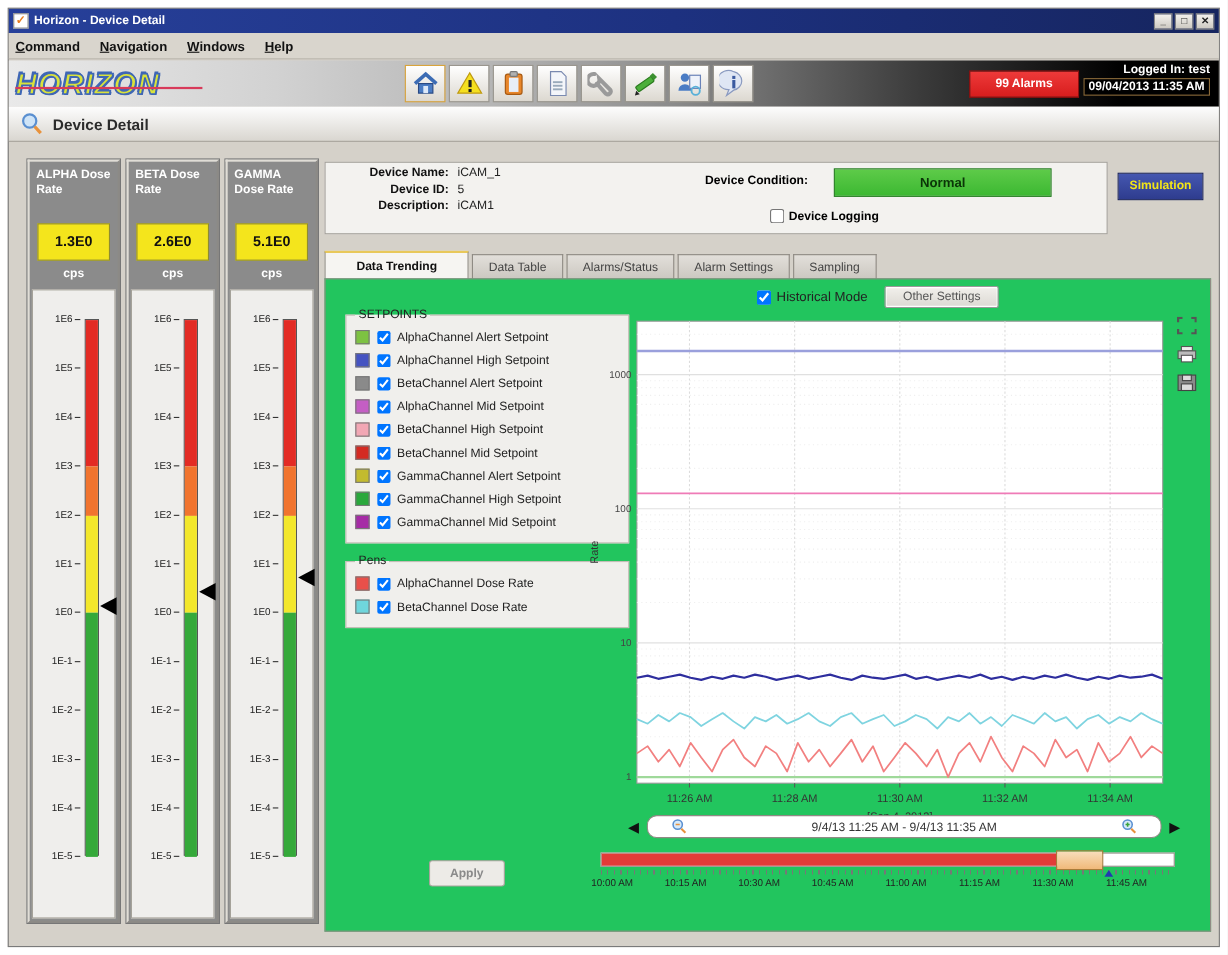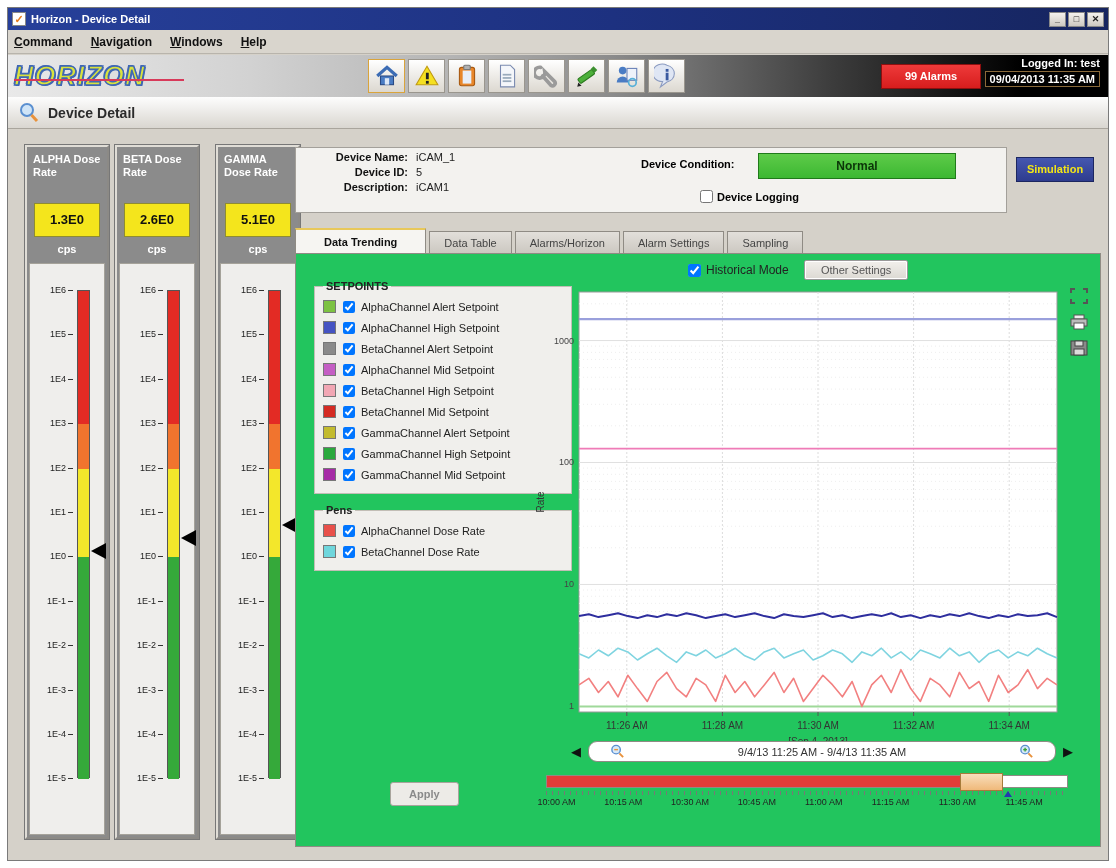--- a/index.html
+++ b/index.html
@@ -62,21 +62,21 @@
 
   
   #tab-panel { position:absolute; left:287px; top:245px; width:806px; height:594px; background:#22c55e; border:1px solid #8f8b84; }
 
   #historical-row { position:absolute; left:392px; top:9px; display:flex; align-items:center; font-size:12px; color:#222; }
   #other-settings { position:absolute; left:508px; top:6px; padding:3px 16px; font-size:11px; color:#555; background:linear-gradient(#f2f0ec,#dcd9d3); border:1px solid #999; border-radius:2px; box-shadow:inset 0 0 0 1px #fff; }
 
   
   #legend-col { position:absolute; left:18px; top:26px; width:258px; }
   fieldset { border:1px solid #c2beb6; background:#f0efec; padding:4px 6px 8px 8px; }
-  legend { font-size:11px; font-weight:bold; color:#222; padding:0 3px; }
+  legend { font-size:11px; font-weight:normal; color:#222; padding:0 3px; }
   .legend-row { display:flex; align-items:center; height:21px; }
   .swatch { width:13px; height:13px; border:1px solid #777; margin-right:7px; }
   .legend-row input { width:12px; height:12px; margin-right:6px; }
   .legend-label { font-size:11px; color:#222; }
   #pens-box { margin-top:10px; }
 
   
   #chart { position:absolute; left:238px; top:24px; }
   #chart-icons { position:absolute; left:774px; top:34px; display:flex; flex-direction:column; gap:10px; }
   .chart-icon { width:18px; height:16px; }
@@ -262,21 +262,21 @@
           <div class="tick-dash" style="top: 514.4px;"></div>
           <div class="gauge-bar" style="top: 26px; height: 488.4px;">
             <div class="gauge-seg" style="height: 133.2px; background: rgb(227, 43, 36);"></div>
             <div class="gauge-seg" style="height: 44.4px; background: rgb(241, 116, 46);"></div>
             <div class="gauge-seg" style="height: 88.8px; background: rgb(243, 231, 43);"></div>
             <div class="gauge-seg" style="height: 222px; background: rgb(53, 169, 58);"></div>
           </div>
           <div class="gauge-marker" style="top: 265.975px;"></div>
         </div>
       </div>
-      <div class="gauge" style="left: 208px; top: 137px;">
+      <div class="gauge" style="left: 197px; top: 137px;">
         <div class="gauge-head">GAMMA Dose Rate</div>
         <div class="gauge-value">5.1E0</div>
         <div class="gauge-unit">cps</div>
         <div class="gauge-scale">
           <div class="tick-label" style="top: 21px;">1E6</div>
           <div class="tick-dash" style="top: 26px;"></div>
           <div class="tick-label" style="top: 65.4px;">1E5</div>
           <div class="tick-dash" style="top: 70.4px;"></div>
           <div class="tick-label" style="top: 109.8px;">1E4</div>
           <div class="tick-dash" style="top: 114.8px;"></div>
@@ -329,21 +329,21 @@
     <div id="logging-row">
       <input type="checkbox" style="">
       <span style="margin-left:4px;">Device Logging</span>
     </div>
   </div>
   <div id="simulation-btn">Simulation</div>
 
   <div id="tabs">
       <span class="tab active">Data Trending</span>
       <span class="tab">Data Table</span>
-      <span class="tab">Alarms/Horizon</span>
+      <span class="tab">Alarms/Status</span>
       <span class="tab">Alarm Settings</span>
       <span class="tab">Sampling</span>
     </div>
 
   <div id="tab-panel">
     <div id="historical-row">
       <input type="checkbox" id="hist-cb" checked="" style="">
       <span style="margin-left:5px;">Historical Mode</span>
     </div>
     <div id="other-settings">Other Settings</div>

